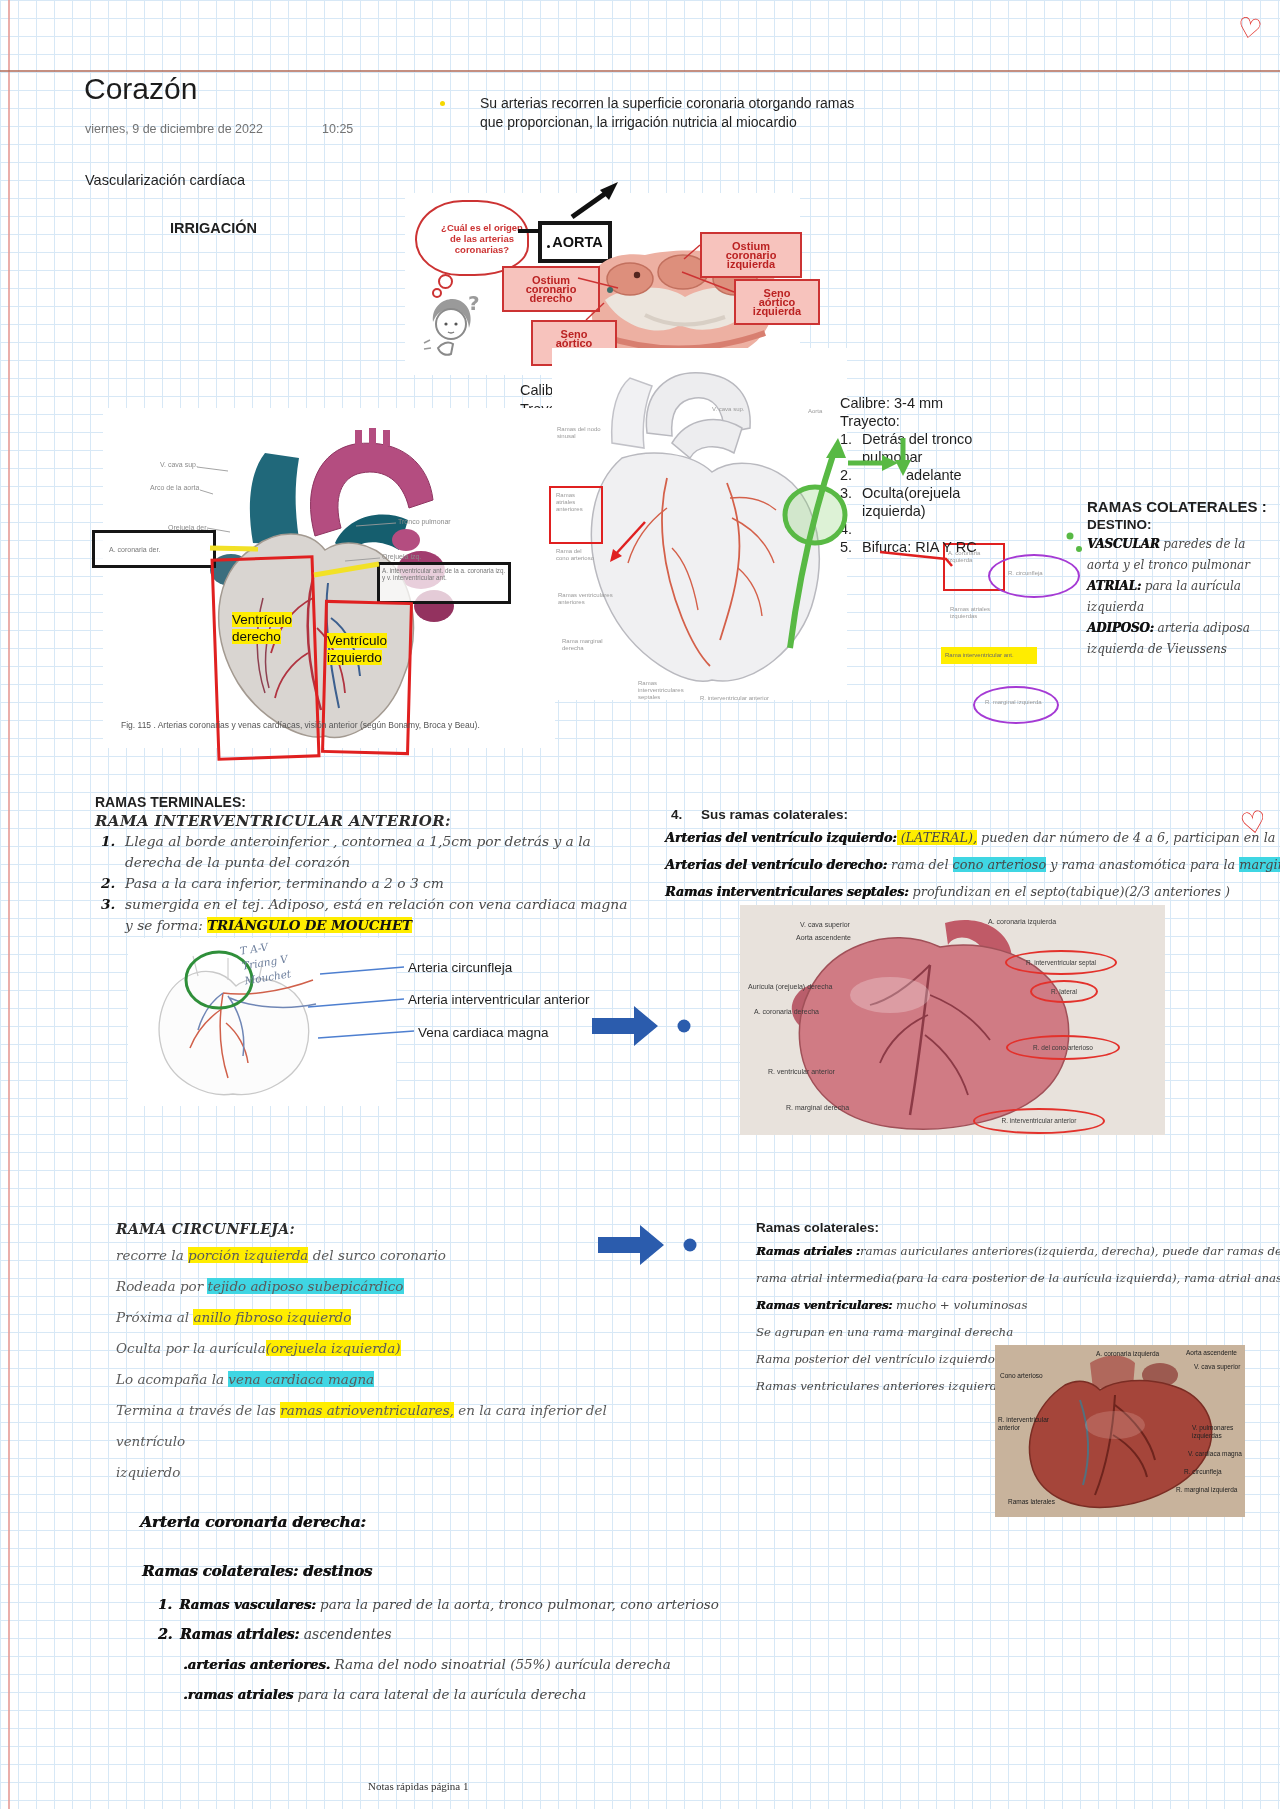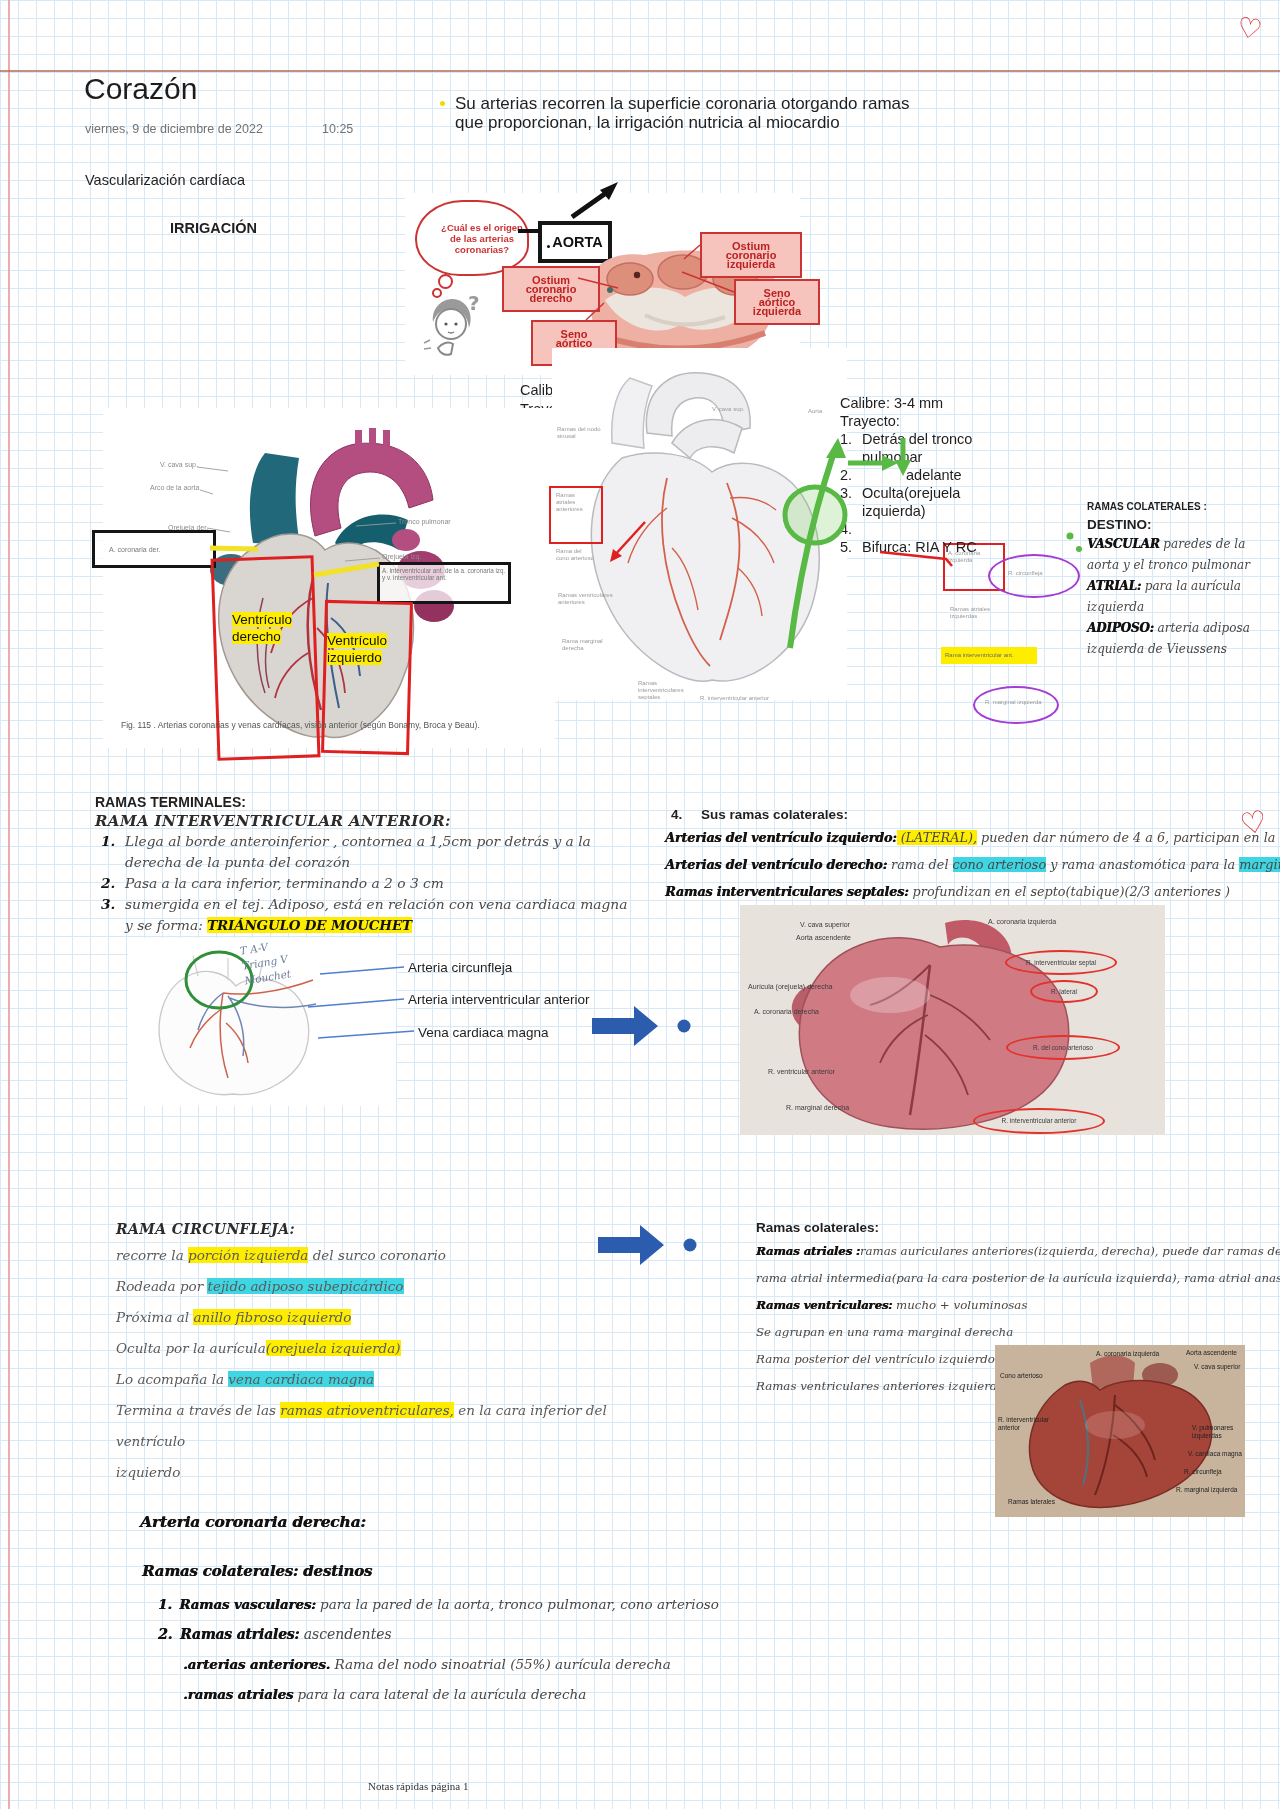--- a/index.html
+++ b/index.html
@@ -34,21 +34,21 @@
 <div id="page">
 
   <div class="abs" style="left:8px;top:0;width:2px;height:1809px;background:#e59a95;opacity:.8"></div>
   <div class="abs" style="left:0;top:70px;width:1280px;height:2px;background:#b06a57;opacity:.75"></div>
 
   <div class="abs print" style="left:84px;top:72px;font-size:30px;color:#1c1c1c">Corazón</div>
   <div class="abs print" style="left:85px;top:122px;font-size:12.5px;color:#737373">viernes, 9 de diciembre de 2022</div>
   <div class="abs print" style="left:322px;top:122px;font-size:12.5px;color:#737373">10:25</div>
   <div class="abs heart-doodle" style="left:1237px;top:12px;font-size:28px;transform:rotate(10deg)">♡</div>
   <div class="abs" style="left:440px;top:101px;width:5px;height:5px;background:#f5d800;border-radius:50%"></div>
-  <div class="abs print" style="left:455px;top:94px;font-size:17px;line-height:19px">
+  <div class="abs print" style="left:480px;top:94px;font-size:14px;line-height:19px">
     <div>Su arterias recorren la superficie coronaria otorgando ramas</div>
       <div>que proporcionan, la irrigación nutricia al miocardio</div>
   </div>
   <div class="abs print" style="left:85px;top:172px;font-size:14.5px">Vascularización cardíaca</div>
   <div class="abs print b" style="left:170px;top:220px;font-size:14.5px">IRRIGACIÓN</div>
 
   <div class="panel" style="left:405px;top:193px;width:395px;height:182px"></div>
 
   <div class="abs" style="left:415px;top:200px;width:110px;height:72px;border:2.5px solid #cc3333;border-radius:48% 52% 55% 45%/60% 55% 45% 55%;background:#fff;display:flex;align-items:center;justify-content:flex-end">
     <div style="font-size:9.5px;line-height:11px;font-weight:bold;color:#cc3333;text-align:center;width:90px">¿Cuál es el origen de las arterias coronarias?</div>
@@ -236,21 +236,21 @@
     <div class="row">
         <span class="num">4.</span>
       </div>
     <div class="row">
         <span class="num">5.</span>
         <span>Bifurca: RIA Y RC</span>
       </div>
   </div>
 
   <div class="abs" style="left:1087px;top:498px;width:192px">
-    <div class="print b" style="font-size:10px;line-height:18px">RAMAS COLATERALES :</div>
+    <div class="print b" style="font-size:15px;line-height:18px">RAMAS COLATERALES :</div>
     <div class="print b" style="font-size:13.5px;line-height:18px">DESTINO:</div>
     <div style="font-size:12px;line-height:21px">
       <div><span class="script thick">VASCULAR</span><span class="hw"> paredes de la aorta y el tronco pulmonar</span></div>
       <div><span class="script thick">ATRIAL:</span><span class="hw"> para la aurícula izquierda</span></div>
       <div><span class="script thick">ADIPOSO:</span><span class="hw"> arteria adiposa izquierda de Vieussens</span></div>
     </div>
   </div>
 
   <div class="abs" style="left:95px;top:793px;width:545px">
     <div class="print b" style="font-size:14px;line-height:18px">RAMAS TERMINALES:</div>

